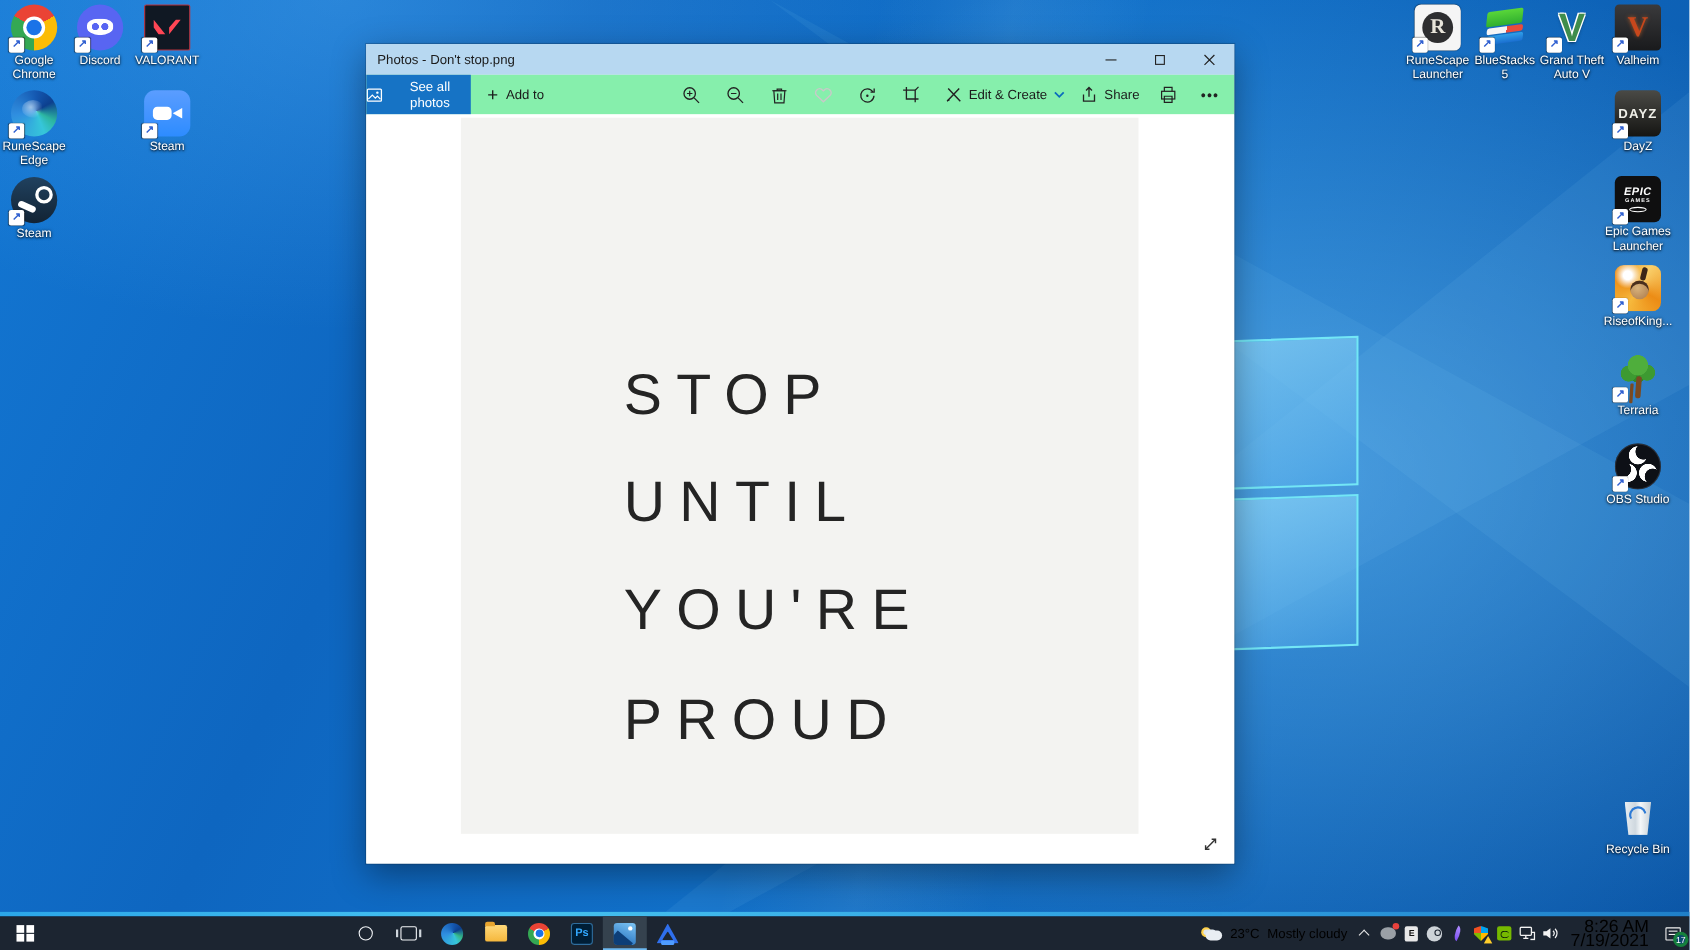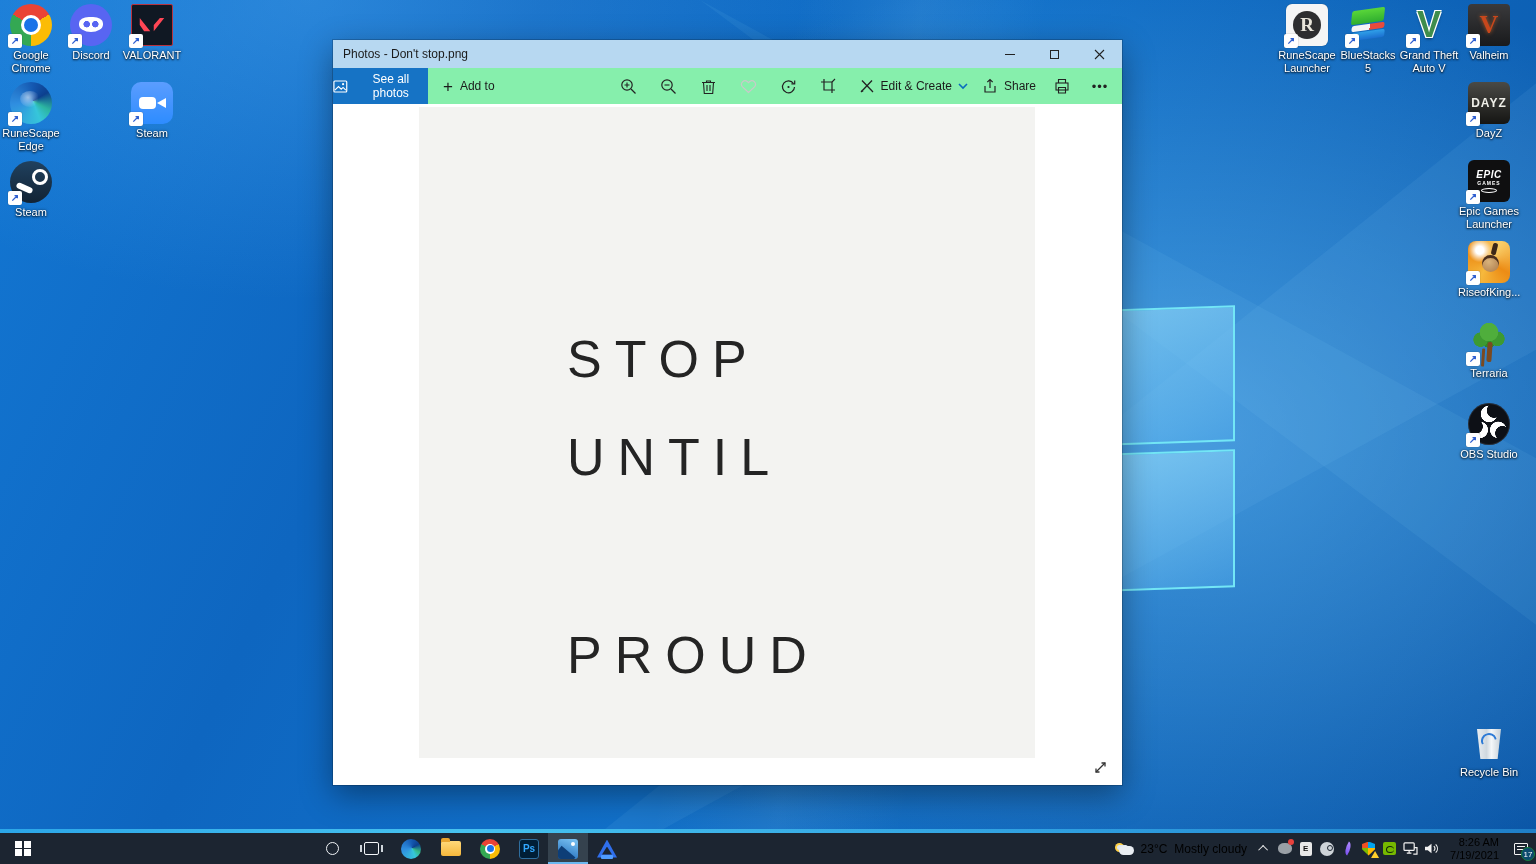--- a/index.html
+++ b/index.html
@@ -182,26 +182,26 @@
   .ti-discord::after { content:""; position:absolute; right:-2px; top:-2px; width:6px; height:6px; border-radius:50%; background:#e8413c; }
   .ti-epic { width:12px; height:14px; border-radius:2px; background:#e8e8e8; color:#111; font-size:8px; font-weight:bold; display:flex; align-items:center; justify-content:center; }
   .ti-steam { width:14px; height:14px; border-radius:50%; background:#cdd3d8; position:relative; }
   .ti-steam::after { content:""; position:absolute; left:7px; top:3px; width:4px; height:4px; border-radius:50%; border:1.5px solid #1c2531; }
   .ti-feather { width:6px; height:13px; background:linear-gradient(180deg,#b08cff,#7a4ff0); border-radius:0 100% 0 100%; transform:rotate(32deg); }
   .ti-shield { width:13px; height:14px; clip-path:polygon(50% 0,100% 18%,100% 55%,50% 100%,0 55%,0 18%);
     background:conic-gradient(from 0deg at 50% 45%, #00a4ef 0 90deg,#ffb900 0 180deg,#7fba00 0 270deg,#f25022 0 360deg); position:relative; }
   .ti-warn { position:absolute; right:-3px; bottom:-2px; width:8px; height:7px; clip-path:polygon(50% 0,100% 100%,0 100%); background:#ffce2b; }
   .ti-nvidia { width:13px; height:13px; border-radius:2px; background:#76b900; position:relative; }
   .ti-nvidia::after { content:""; position:absolute; left:3px; top:4px; width:7px; height:5px; border-radius:50%; border:1.4px solid #10240a; border-right:none; }
-  .clock { text-align:right; font-size:11px; line-height:13px; padding:0 7px; }
+  .clock { text-align:right; font-size:16px; line-height:13px; padding:0 7px; }
   .action-center { position:relative; width:30px; height:31px; display:flex; align-items:center; justify-content:center; }
   .ac-box { position:relative; width:14px; height:12px; border:1.4px solid #f2f2f2; border-radius:1px; }
   .ac-box::before { content:""; position:absolute; left:2px; top:2px; width:8px; height:1.4px; background:#f2f2f2; box-shadow:0 3px 0 #f2f2f2; }
   .ac-badge { position:absolute; right:1px; bottom:3px; width:14px; height:14px; border-radius:50%; background:#0c4a6e;
-    border:1px solid #15803d; color:#fff; font-size:8px; display:flex; align-items:center; justify-content:center; }
+    border:3px solid #15803d; color:#fff; font-size:8px; display:flex; align-items:center; justify-content:center; }
 </style>
 </head>
 <body>
 
 <div id="desktop">
   <div class="ray" id="ray1"></div>
   <div class="ray" id="ray2"></div>
   <div class="ray" id="ray3"></div>
   <div class="winpane" id="pane-top"></div>
   <div class="winpane" id="pane-bottom"></div>
@@ -446,20 +446,21 @@
         <button class="tbtn">
           <span style="font-size:13px;color:#222;letter-spacing:1px;">•••</span>
         </button>
       </div>
     </div>
 
     <div id="content">
       <div id="photo-image">
         <div class="photo-line" style="top:222px">STOP</div>
         <div class="photo-line" style="top:320px">UNTIL</div>
+        <div class="photo-line" style="top:418px">YOU'RE</div>
         <div class="photo-line" style="top:518px">PROUD</div>
       </div>
       <button id="expand-btn">
         <svg width="15" height="15" viewBox="0 0 15 15">
           <path d="M3 12L12 3" stroke="#333" stroke-width="1.3"></path>
           <path d="M8.5 3H12v3.5M6.5 12H3V8.5" fill="none" stroke="#333" stroke-width="1.3"></path>
           </svg>
       </button>
     </div>
   </div>

